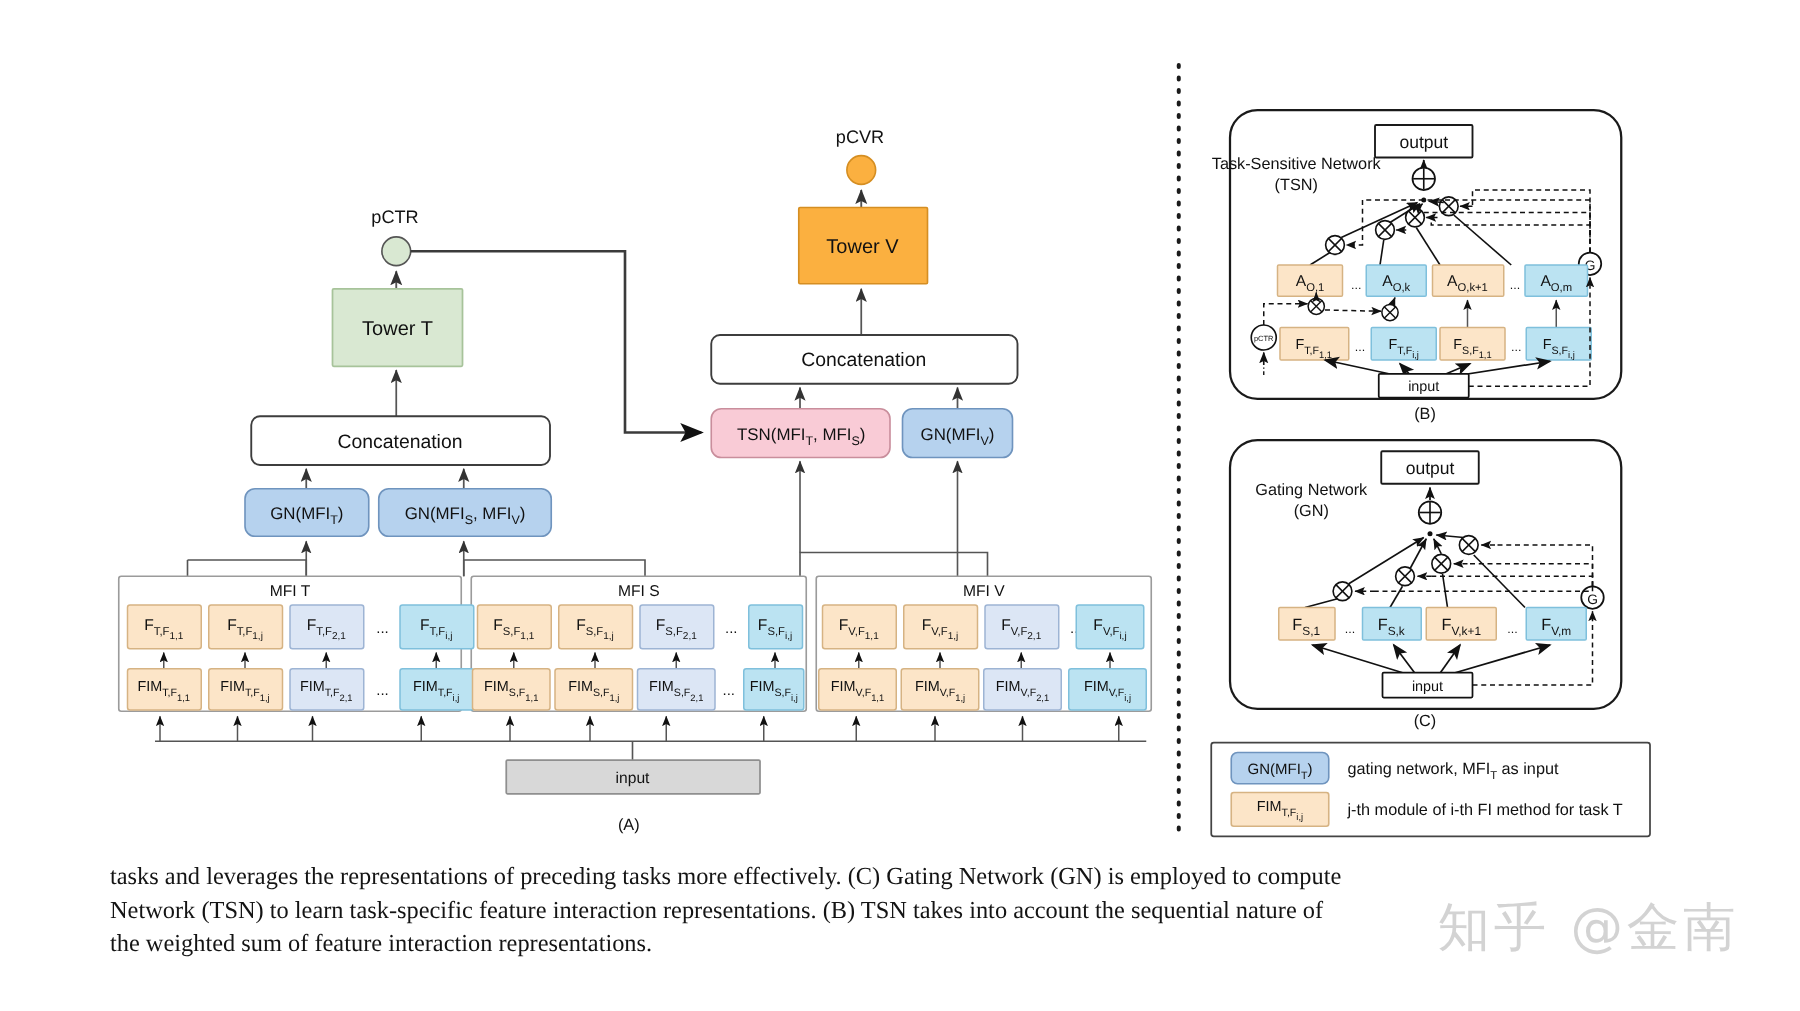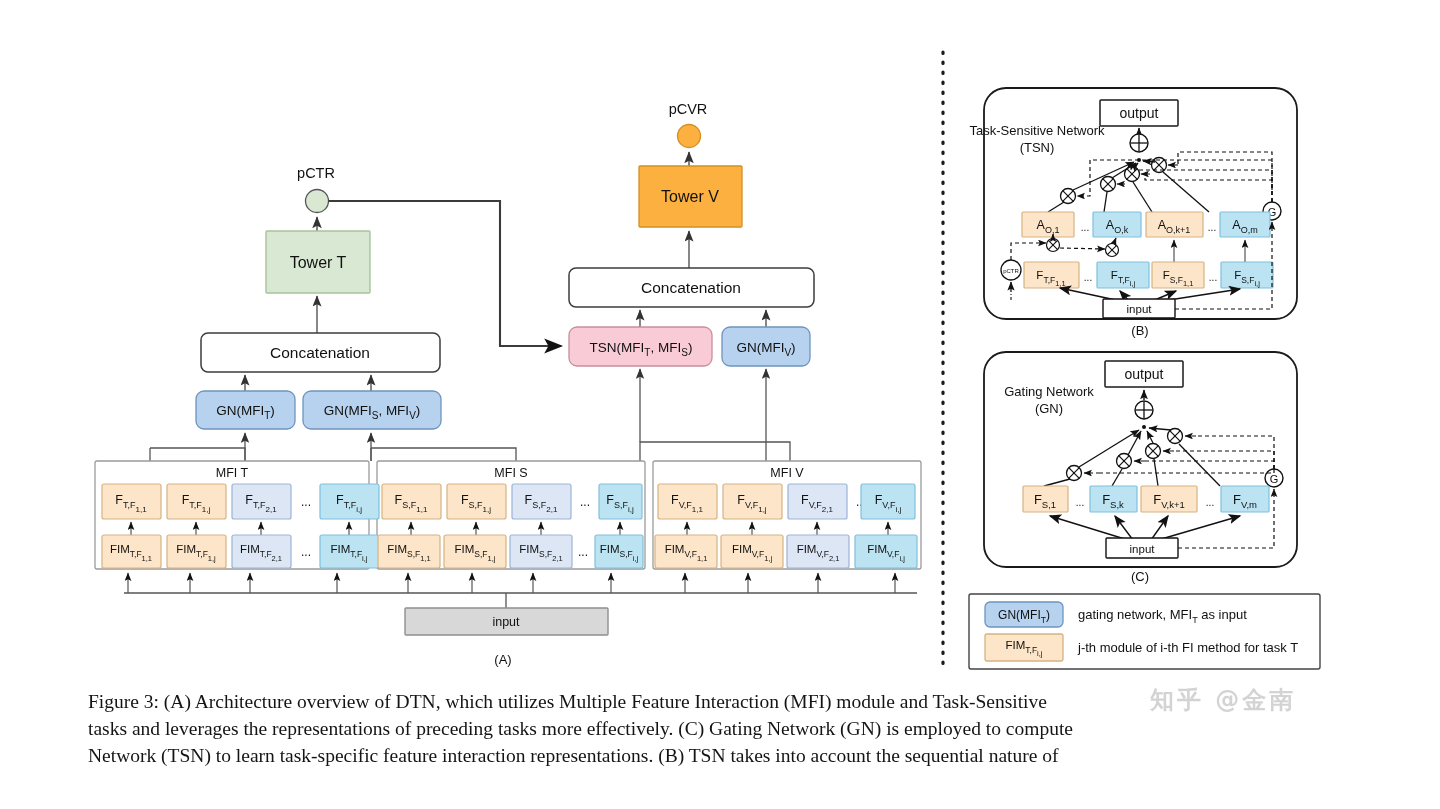--- a/index.html
+++ b/index.html
@@ -17,24 +17,24 @@
   .lbl{font-family:"Liberation Sans", sans-serif;fill:#111;}
   .cap{
     position:absolute;
     left:88px;top:688px;width:1262px;
     font-family:"Liberation Serif", serif;
     font-size:19.5px;line-height:27px;
     color:#141414;
     text-align:left;
   }
   .wm{
-    position:absolute;left:1150px;top:684px;
+    position:absolute;left:1150px;top:714px;
     font-family:"DejaVu Sans", sans-serif;
-    font-size:24px;color:rgba(120,120,120,0.33);
-    letter-spacing:3px;user-select:none;pointer-events:none;font-weight:bold;
+    font-size:42px;color:rgba(120,120,120,0.33);
+    letter-spacing:3px;user-select:none;pointer-events:none;
   }
 </style>
 </head>
 <body>
 
 <div id="figure">
 
 <svg id="canvas" viewBox="0 0 1440 809" xmlns="http://www.w3.org/2000/svg">
   <defs>
     <marker id="arr" markerWidth="9" markerHeight="9" refX="7.5" refY="3.2" orient="auto" markerUnits="strokeWidth">
@@ -490,20 +490,20 @@
     <rect x="985" y="634" width="78" height="27" rx="2" fill="#FCE5C8" stroke="#D6B383" stroke-width="1.3"></rect>
     <text class="lbl" x="1024" y="649" font-size="11.5" text-anchor="middle">
       <tspan>FIM</tspan><tspan dy="4" font-size="8.5">T,F</tspan><tspan dy="3" font-size="7.5">i,j</tspan>
     </text>
     <text class="lbl" x="1078" y="652" font-size="13" text-anchor="start">j-th module of i-th FI method for task T</text>
   </g>
 
 </svg>
 
 <div class="cap">
-  <div>Figure 3:  (A) Architecture overview of DTN, which utilizes Multiple Feature Interaction (MFI) module and Task-Sensitive</div>
   <div>tasks and leverages the representations of preceding tasks more effectively.  (C) Gating Network (GN) is employed to compute</div>
   <div>Network (TSN) to learn task-specific feature interaction representations.  (B) TSN takes into account the sequential nature of</div>
+  <div>the weighted sum of feature interaction representations.</div>
 </div>
 
 <div class="wm">知乎 @金南</div>
 
 </div>
 
 </body></html>

